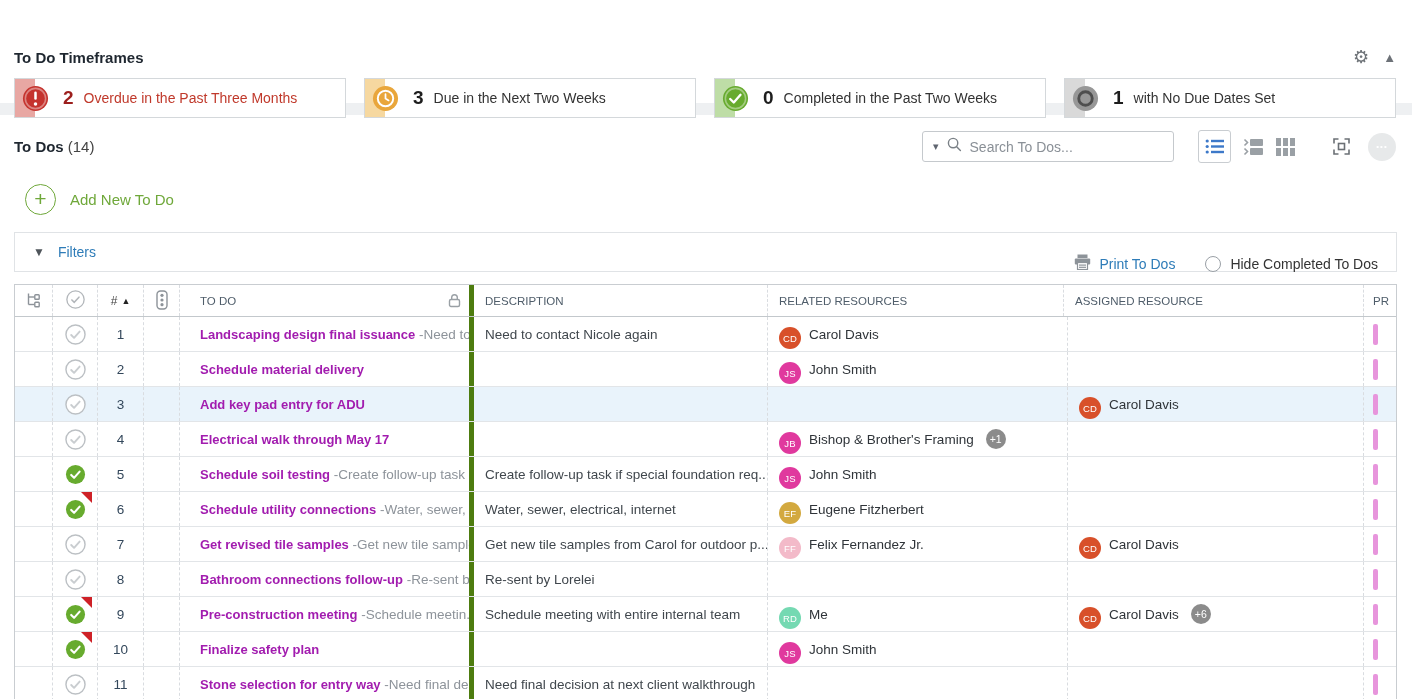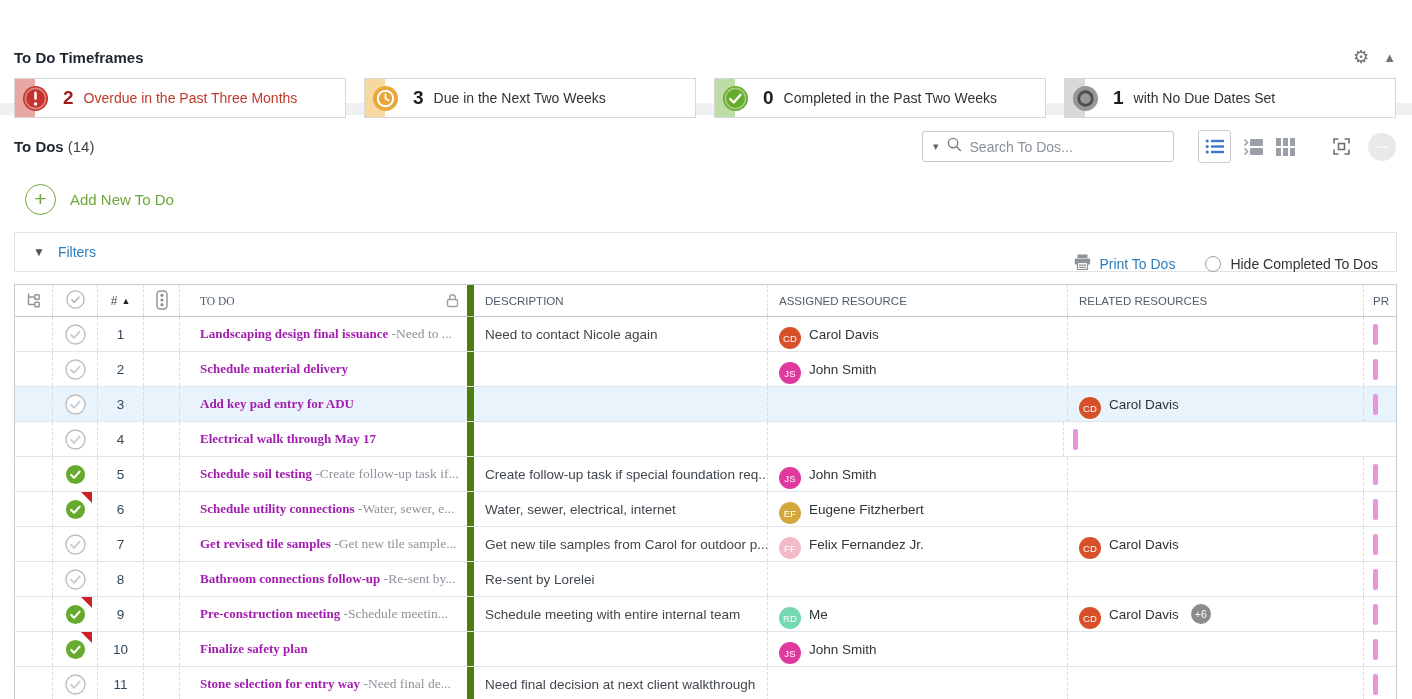--- a/index.html
+++ b/index.html
@@ -63,21 +63,21 @@
   .hide-label { font-size:14px; color:#333; }
 
   
   .table { margin:12px 15px 0 14px; border:1px solid #c9cdd1; border-bottom:none; background:#fff; }
   .thead { display:flex; height:32px; border-bottom:1px solid #c3c8cc; color:#4f5d6a; font-size:11.5px; }
   .cell { display:flex; align-items:center; border-right:1px dashed #d9dce0; height:100%; position:relative; }
   .c-tree { width:38px; justify-content:center; }
   .c-check { width:45px; justify-content:center; }
   .c-num { width:46px; justify-content:center; }
   .c-stop { width:36px; justify-content:center; }
-  .c-todo { width:294px; padding-left:20px; border-right:7px solid #4d7c0f;font-family:Liberation Serif, serif; }
+  .c-todo { width:294px; padding-left:20px; border-right:5px solid #4d7c0f; }
   .c-desc { width:294px; padding-left:11px; }
   .c-assigned { width:300px; padding-left:11px; }
   .c-related { width:296px; padding-left:11px; }
   .c-pr { flex:1; padding-left:9px; border-right:none; overflow:hidden; white-space:nowrap; }
   .thead .sort { font-size:9px; color:#222; margin-left:4px; }
   .thead .hashsym { font-size:12px; color:#444; }
   .lockwrap { position:absolute; right:8px; top:8px; }
 
   .trow { display:flex; height:35px; border-bottom:1px solid #e2e5e8; background:#fff; }
   .trow.selected { background:#e9f3fb; }
@@ -285,25 +285,25 @@
         <span class="lockwrap">
           <svg width="13" height="15" viewBox="0 0 13 15">
               <rect x="1.5" y="6.5" width="10" height="7" rx="1.5" fill="none" stroke="#9aa0a5" stroke-width="1.4"></rect>
               <path d="M3.7 6.5V4.6a2.8 2.8 0 0 1 5.6 0v1.9" fill="none" stroke="#9aa0a5" stroke-width="1.4"></path>
             </svg>
         </span>
       </div>
       <div class="cell c-desc">
         <span>DESCRIPTION</span>
       </div>
+      <div class="cell c-related">
+        <span>RELATED RESOURCES</span>
+      </div>
       <div class="cell c-assigned">
         <span>ASSIGNED RESOURCE</span>
-      </div>
-      <div class="cell c-related">
-        <span>RELATED RESOURCES</span>
       </div>
       <div class="cell c-pr">
         <span>PR</span>
       </div>
     </div>
     <div id="tbody">
         <div class="trow">
           <div class="cell c-tree"></div>
           <div class="cell c-check">
             <div class="ckwrap"><svg width="21" height="21" viewBox="0 0 22 22">
@@ -391,20 +391,25 @@
               </svg></div>
           </div>
           <div class="cell c-num">
             <span class="rownum">4</span>
           </div>
           <div class="cell c-stop"></div>
           <div class="cell c-todo cellbody">
             <span class="t-title">Electrical walk through May 17</span>
           </div>
           <div class="cell c-desc"></div>
+          <div class="cell c-assigned">
+            <div class="avatar" style="background: rgb(224, 57, 158);">JB</div>
+            <span class="res-name">Bishop &amp; Brother's Framing</span>
+            <div class="badge">+1</div>
+          </div>
           <div class="cell c-related"></div>
           <div class="cell c-pr">
             <div class="prbar" style="background: rgb(231, 149, 220);"></div>
           </div>
         </div>
         <div class="trow">
           <div class="cell c-tree"></div>
           <div class="cell c-check">
             <div class="ckwrap"><svg width="21" height="21" viewBox="0 0 22 22">
                 <circle cx="11" cy="11" r="10" fill="#67ab2e"></circle>

